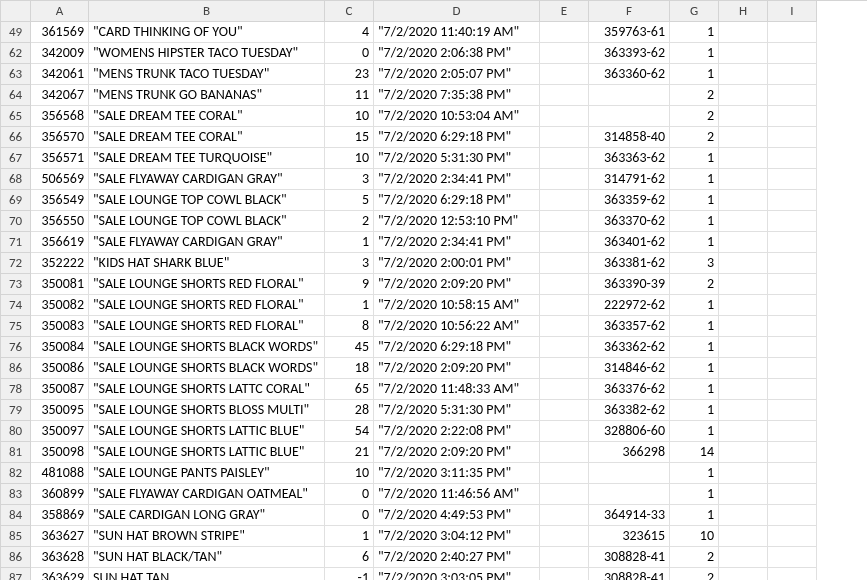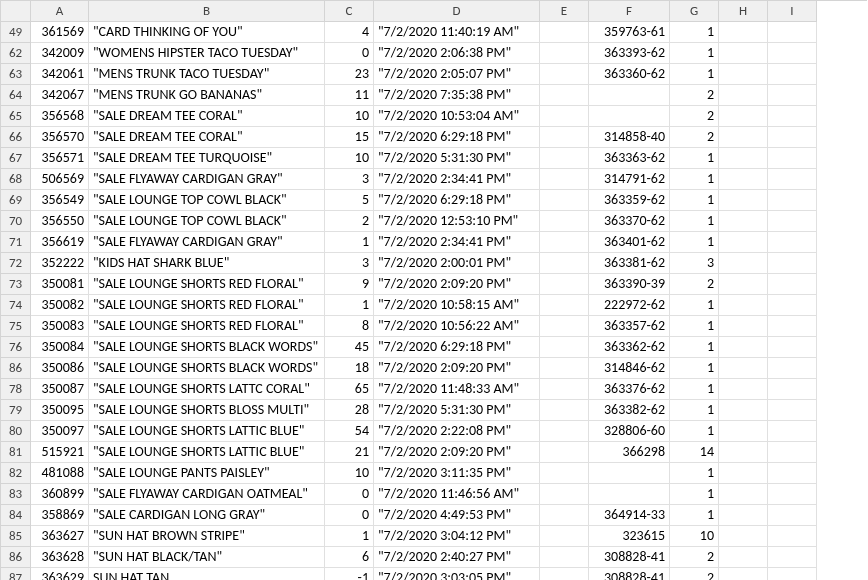--- a/index.html
+++ b/index.html
@@ -254,21 +254,21 @@
     <div class="cell tar">350097</div>
     <div class="cell tal">"SALE LOUNGE SHORTS LATTIC BLUE"</div>
     <div class="cell tar">54</div>
     <div class="cell tal">"7/2/2020 2:22:08 PM"</div>
     <div class="cell tal"></div>
     <div class="cell tar">328806-60</div>
     <div class="cell tar">1</div>
     <div class="cell tal"></div>
     <div class="cell tal"></div>
     <div class="rh">81</div>
-    <div class="cell tar">515921</div>
+    <div class="cell tar">350098</div>
     <div class="cell tal">"SALE LOUNGE SHORTS LATTIC BLUE"</div>
     <div class="cell tar">21</div>
     <div class="cell tal">"7/2/2020 2:09:20 PM"</div>
     <div class="cell tal"></div>
     <div class="cell tar">366298</div>
     <div class="cell tar">14</div>
     <div class="cell tal"></div>
     <div class="cell tal"></div>
     <div class="rh">82</div>
     <div class="cell tar">481088</div>

